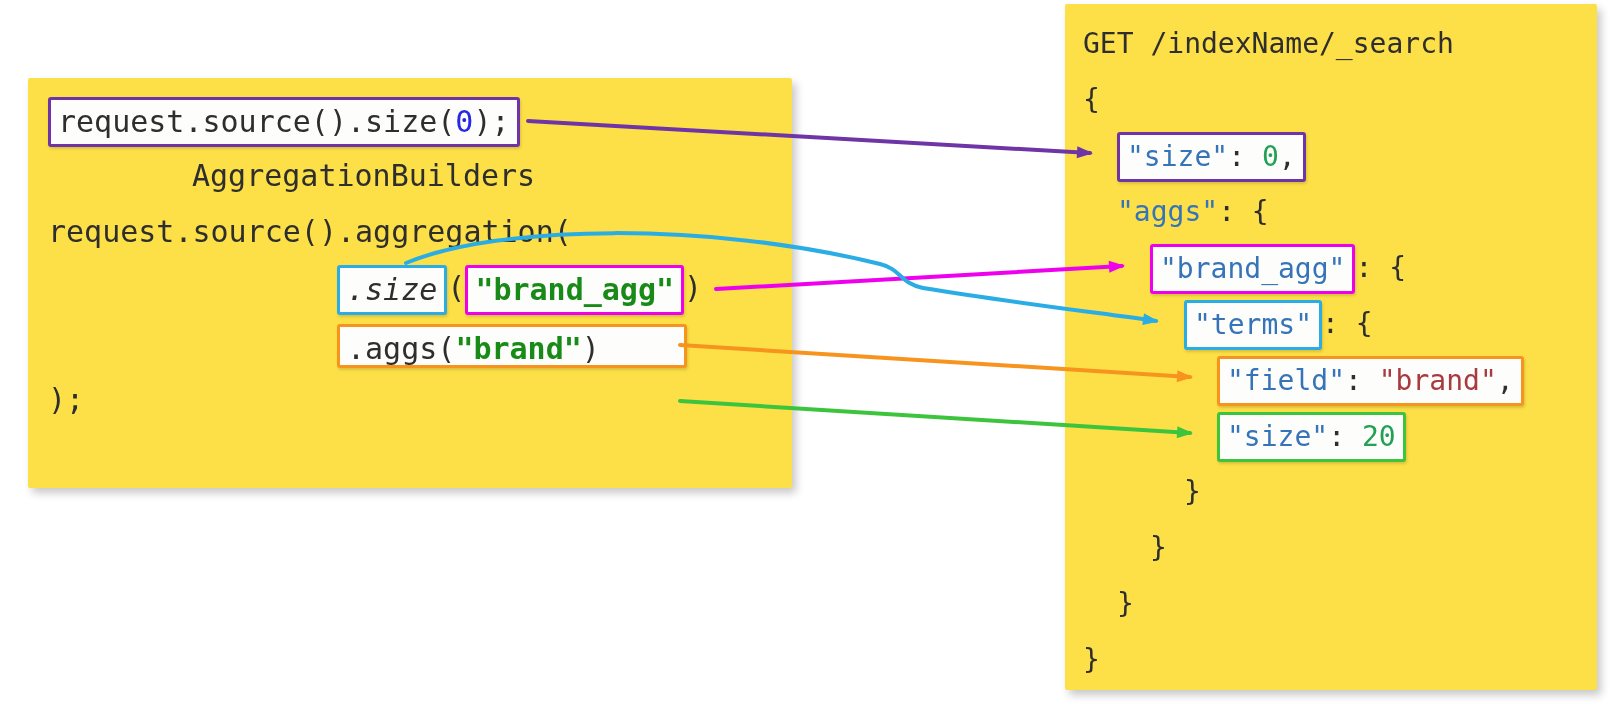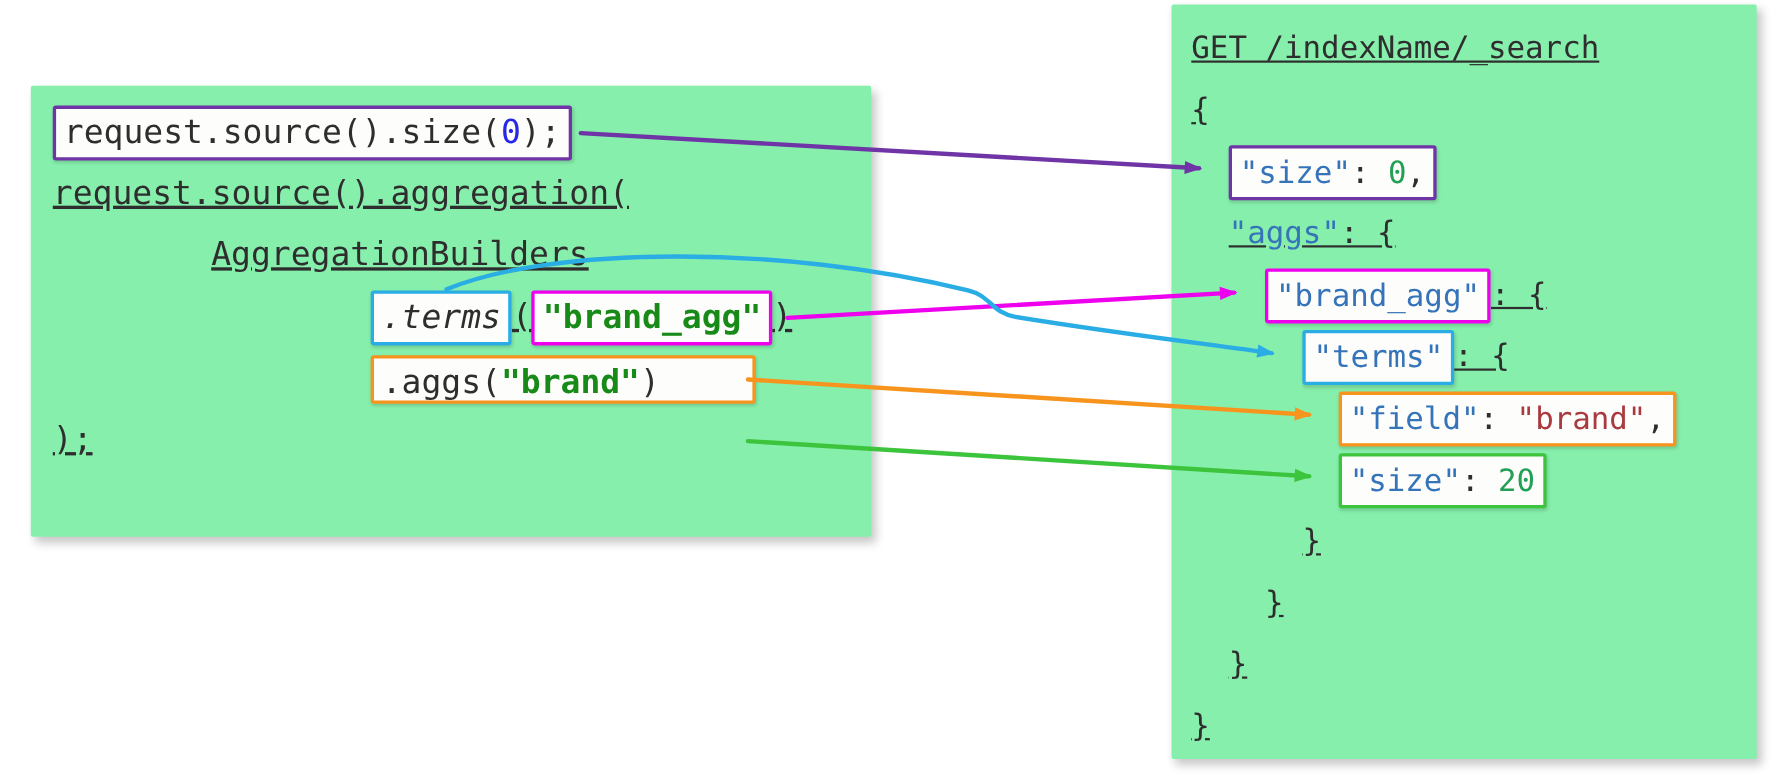--- a/index.html
+++ b/index.html
@@ -5,24 +5,23 @@
   html,body{margin:0;padding:0;background:#ffffff;}
   #canvas{
     position:relative;
     width:1623px;height:711px;
     font-family:"DejaVu Sans Mono","Liberation Mono",monospace;
     overflow:hidden;
     background:#ffffff;
   }
   .panel{
     position:absolute;
-    background:#86efac;
+    background:#fde047;
     box-shadow:4px 5px 9px rgba(0,0,0,.22);
     border-radius:2px;
-    text-decoration:underline;
   }
   #java-panel{
     left:28px;top:78px;width:764px;height:410px;
     padding:14px 0 0 20px;box-sizing:border-box;
     font-size:30px;color:#2e2e2e;
   }
   #json-panel{
     left:1065px;top:4px;width:532px;height:686px;
     padding:12px 0 0 18px;box-sizing:border-box;
     font-size:28px;color:#2e2e2e;
@@ -67,23 +66,23 @@
   }
   #arrows path.arrow{fill:none;stroke-width:4;stroke-linecap:round;}
 </style>
 </head>
 <body>
 
 <div id="canvas">
 
   <div id="java-panel" class="panel">
     <div class="cline"><span class="hl b-purple"><span class="t-plain">request.source().size(</span><span class="t-jnum">0</span><span class="t-plain">);</span></span></div>
+    <div class="cline"><span class="jind8 t-plain">AggregationBuilders</span></div>
     <div class="cline"><span class="t-plain">request.source().aggregation(</span></div>
-    <div class="cline"><span class="jind8 t-plain">AggregationBuilders</span></div>
-    <div class="cline jind16"><span class="hl b-cyan"><span class="t-plain t-italic">.terms</span></span><span class="t-plain">(</span><span class="hl b-magenta"><span class="t-jstr">"brand_agg"</span></span><span class="t-plain">)</span></div>
+    <div class="cline jind16"><span class="hl b-cyan"><span class="t-plain t-italic">.size</span></span><span class="t-plain">(</span><span class="hl b-magenta"><span class="t-jstr">"brand_agg"</span></span><span class="t-plain">)</span></div>
     <div class="cline jind16"><span class="hl b-orange w350"><span class="t-plain">.aggs(</span><span class="t-jstr">"brand"</span><span class="t-plain">)</span></span></div>
     <div class="cline"><span class="t-plain">);</span></div>
   </div>
 
   <div id="json-panel" class="panel">
     <div class="cline"><span class="t-plain">GET /indexName/_search</span></div>
     <div class="cline"><span class="t-plain">{</span></div>
     <div class="cline i2"><span class="hl b-purple"><span class="t-key">"size"</span><span class="t-plain">: </span><span class="t-num">0</span><span class="t-plain">,</span></span></div>
     <div class="cline i2"><span class="t-key">"aggs"</span><span class="t-plain">: {</span></div>
     <div class="cline i4"><span class="hl b-magenta"><span class="t-key">"brand_agg"</span></span><span class="t-plain">: {</span></div>

